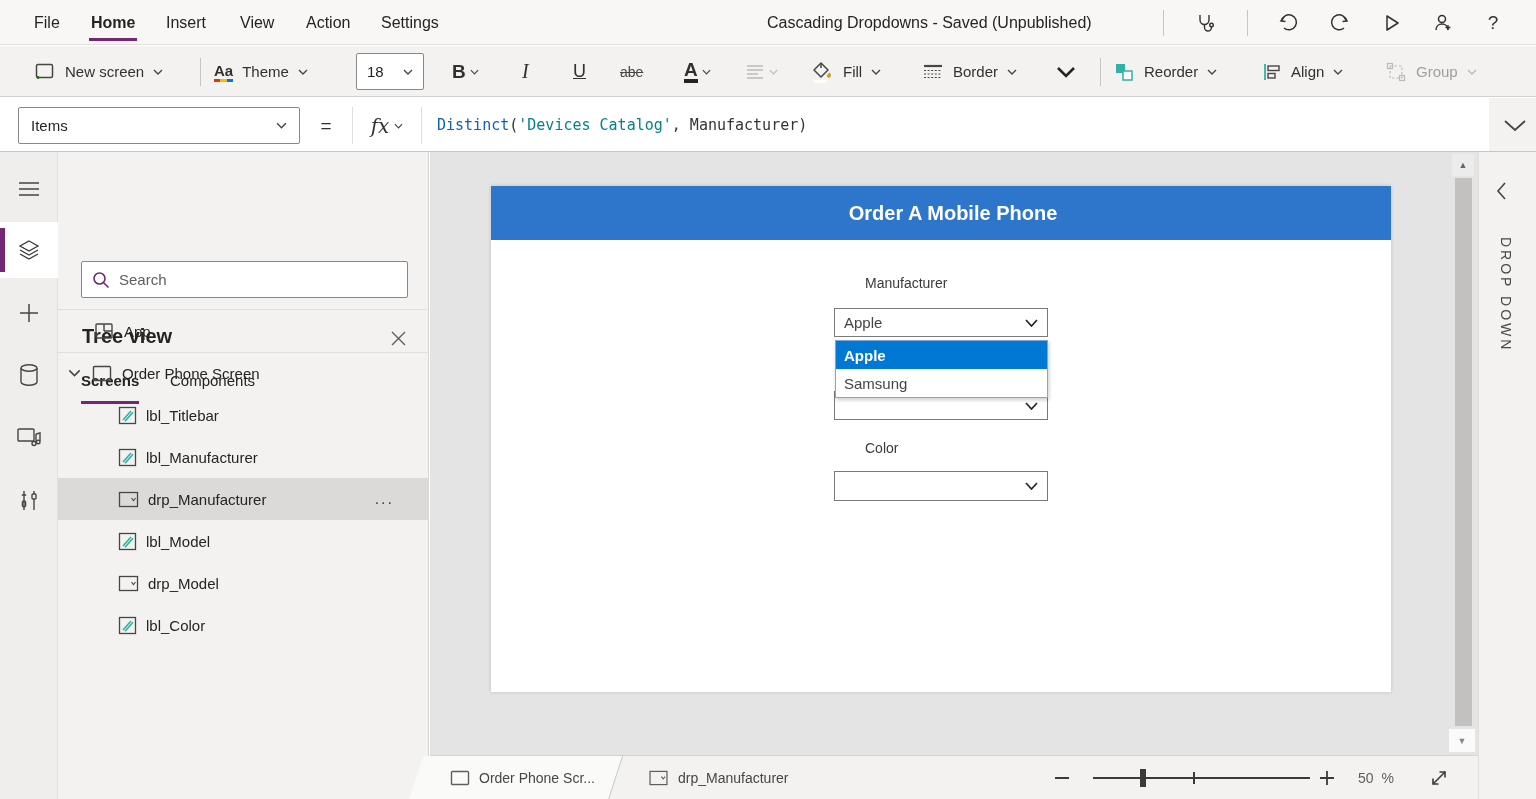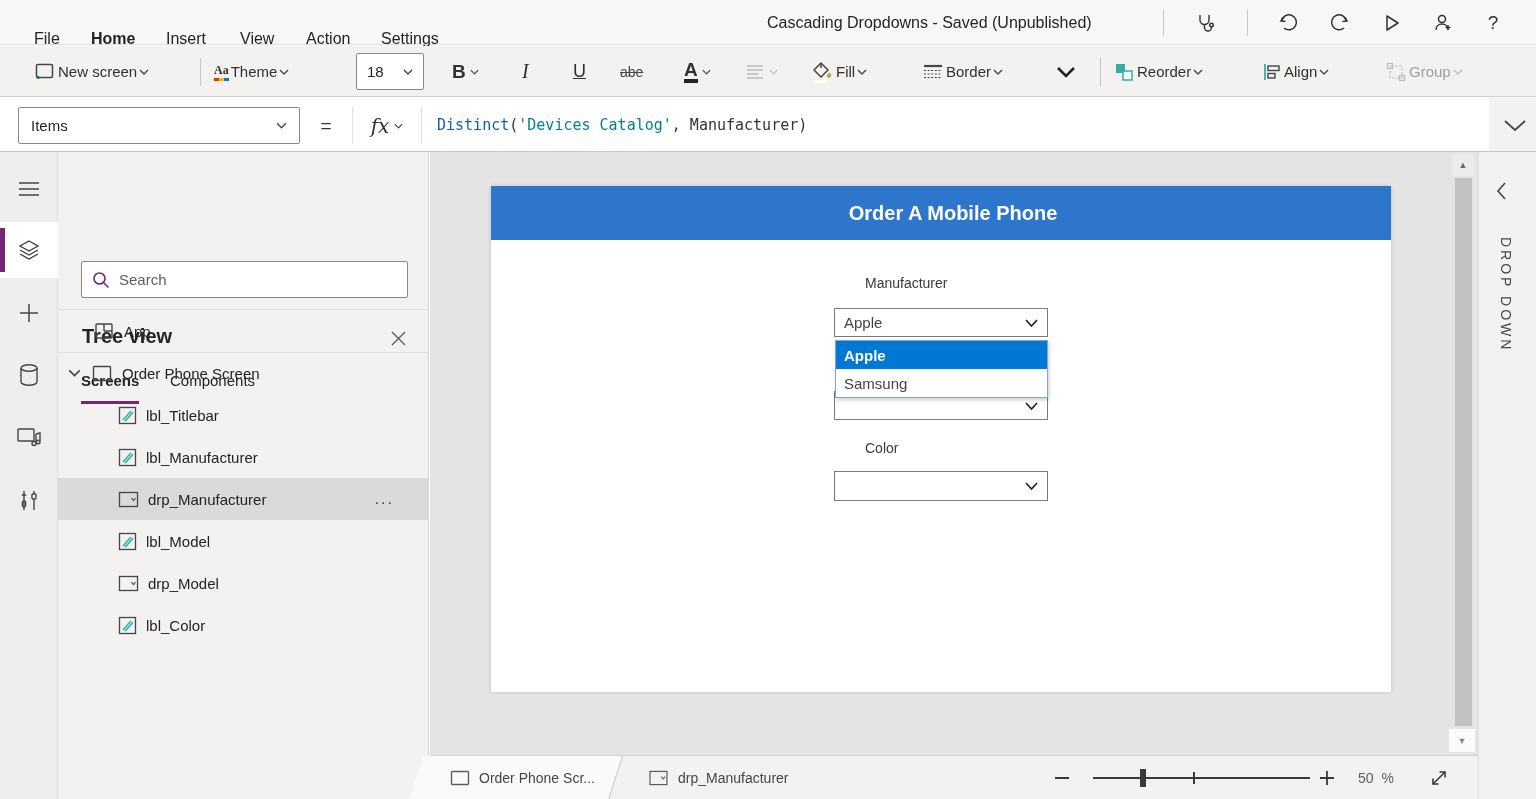--- a/index.html
+++ b/index.html
@@ -5,30 +5,30 @@
   * { margin:0; padding:0; box-sizing:border-box; }
   html,body { width:1536px; height:799px; overflow:hidden; }
   body { font-family:"Liberation Sans", sans-serif; color:#252423; background:#fff; }
   #app { position:relative; width:1536px; height:799px; background:#fff; }
   .abs { position:absolute; }
   .nowrap { white-space:nowrap; }
   svg { display:block; }
 
   
   #menubar { top:0; left:0; width:1536px; height:45px; background:#f8f7f6; border-bottom:1px solid #e1dfdd; }
-  .menu-item { position:absolute; top:16px; height:45px; line-height:45px; font-size:16px; color:#252423; cursor:pointer; }
+  .menu-item { position:absolute; top:0; height:45px; line-height:45px; font-size:16px; color:#252423; cursor:pointer; }
   .menu-item.active { font-weight:bold; }
   .menu-item.active::after { content:""; position:absolute; left:-2px; right:-2px; bottom:4px; height:3px; background:#742774; }
   #app-title { position:absolute; top:0; height:45px; line-height:45px; font-size:16px; color:#252423; left:767px; }
   .mb-divider { position:absolute; top:10px; width:1px; height:26px; background:#c8c6c4; }
   .mb-icon { position:absolute; top:8px; width:30px; height:30px; display:flex; align-items:center; justify-content:center; cursor:pointer; color:#323130; }
 
   
   #toolbar { top:46px; left:0; width:1536px; height:51px; background:#f3f2f1; border-bottom:1px solid #d2d0ce; }
-  .tb-item { position:absolute; top:0; height:51px; display:flex; align-items:center; gap:2px; font-size:15px; color:#323130; cursor:pointer; }
+  .tb-item { position:absolute; top:0; height:51px; display:flex; align-items:center; gap:9px; font-size:15px; color:#323130; cursor:pointer; }
   .tb-divider { position:absolute; top:12px; width:1px; height:28px; background:#c8c6c4; }
   .tb-gray { color:#a19f9d; }
   .fontsize-box { position:absolute; top:7px; left:356px; width:68px; height:37px; background:#fff; border:1px solid #8a8886; border-radius:2px; display:flex; align-items:center; justify-content:space-between; padding:0 10px; font-size:15px; cursor:pointer; }
   .fmt-btn { position:absolute; top:0; height:51px; display:flex; align-items:center; font-size:18px; color:#323130; cursor:pointer; }
 
   
   #formulabar { top:98px; left:0; width:1536px; height:54px; background:#fff; border-bottom:1px solid #c8c6c4;text-align:center; }
   #prop-select { position:absolute; top:9px; left:18px; width:282px; height:37px; background:#fff; border:1px solid #8a8886; border-radius:2px; display:flex; align-items:center; justify-content:space-between; padding:0 12px; font-size:15px; color:#252423; cursor:pointer; }
   #equals { position:absolute; top:9px; left:316px; width:20px; height:37px; display:flex; align-items:center; justify-content:center; font-size:19px; color:#323130; }
   #fx-btn { position:absolute; top:9px; left:352px; width:70px; height:37px; border-left:1px solid #e1dfdd; border-right:1px solid #e1dfdd; display:flex; align-items:center; justify-content:center; gap:5px; cursor:pointer; }
@@ -145,21 +145,21 @@
           <path d="M4 17 v-3 M2.5 15.5 h3" stroke="#107c10" stroke-width="1.6"></path>
         </svg>
       </span>
       <span>New screen</span>
       <svg width="10" height="6" viewBox="0 0 10 6" fill="none" stroke="#484644" stroke-width="1.4">
           <path d="M1 1 L5 5 L9 1"></path>
         </svg>
     </div>
     <div class="tb-divider" style="left:200px"></div>
     <div class="tb-item" style="left:214px">
-      <span style="font-size:12px; font-weight:bold; border-bottom:3px solid; border-image:linear-gradient(to right,#d83b01 33%,#ffb900 33% 66%,#0078d4 66%) 1;font-family:Liberation Serif, serif;">Aa</span>
+      <span style="font-size:15px; font-weight:bold; border-bottom:3px solid; border-image:linear-gradient(to right,#d83b01 33%,#ffb900 33% 66%,#0078d4 66%) 1;">Aa</span>
       <span>Theme</span>
       <svg width="10" height="6" viewBox="0 0 10 6" fill="none" stroke="#484644" stroke-width="1.4">
           <path d="M1 1 L5 5 L9 1"></path>
         </svg>
     </div>
     <div class="fontsize-box">
       <span>18</span>
       <svg width="10" height="6" viewBox="0 0 10 6" fill="none" stroke="#484644" stroke-width="1.4">
           <path d="M1 1 L5 5 L9 1"></path>
         </svg>

